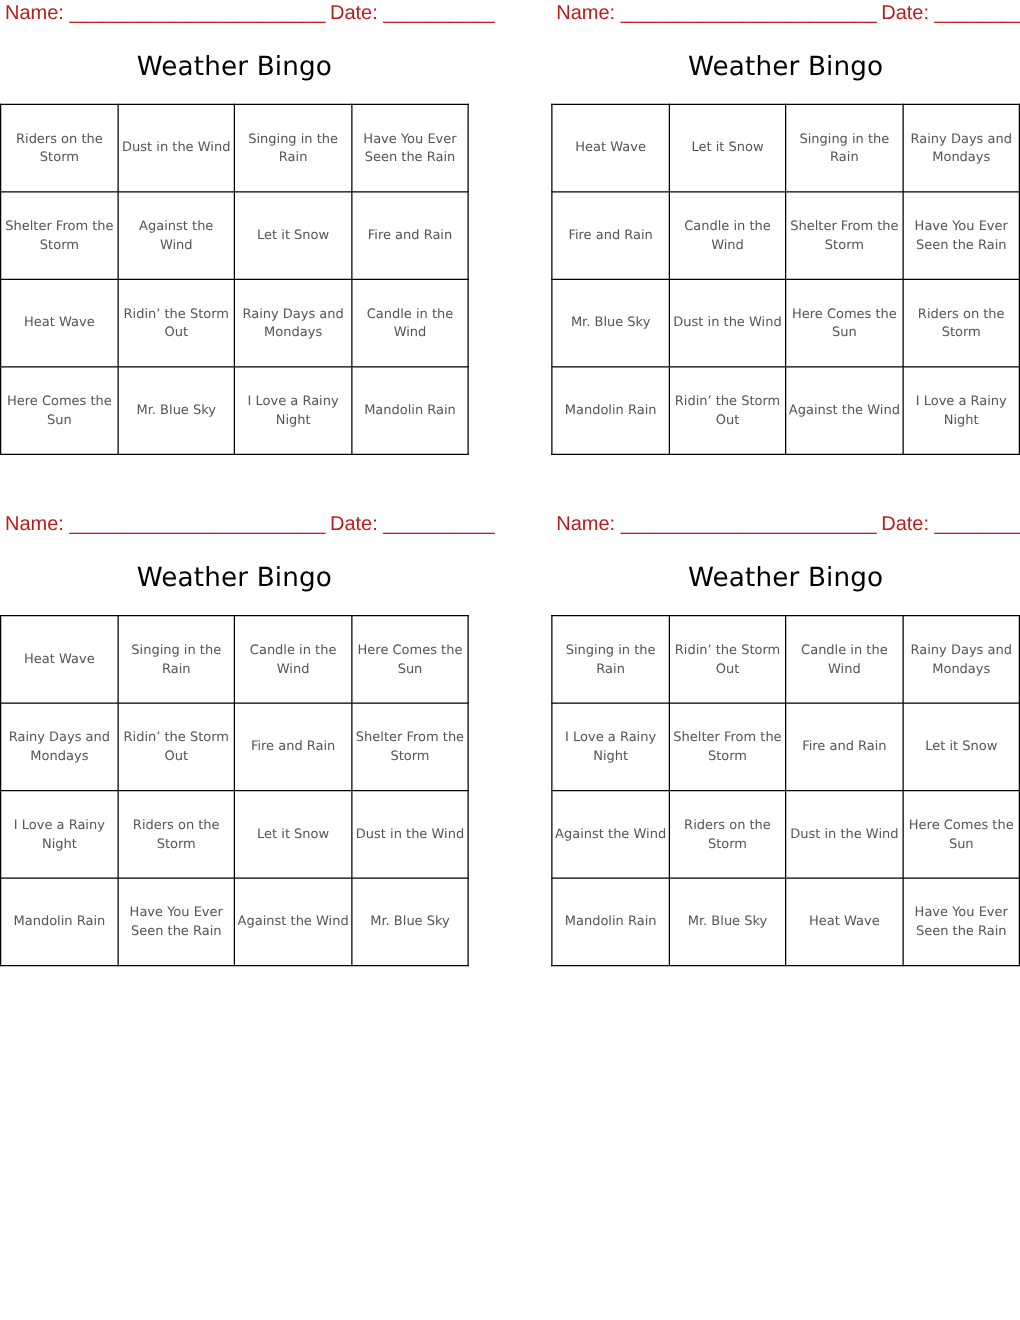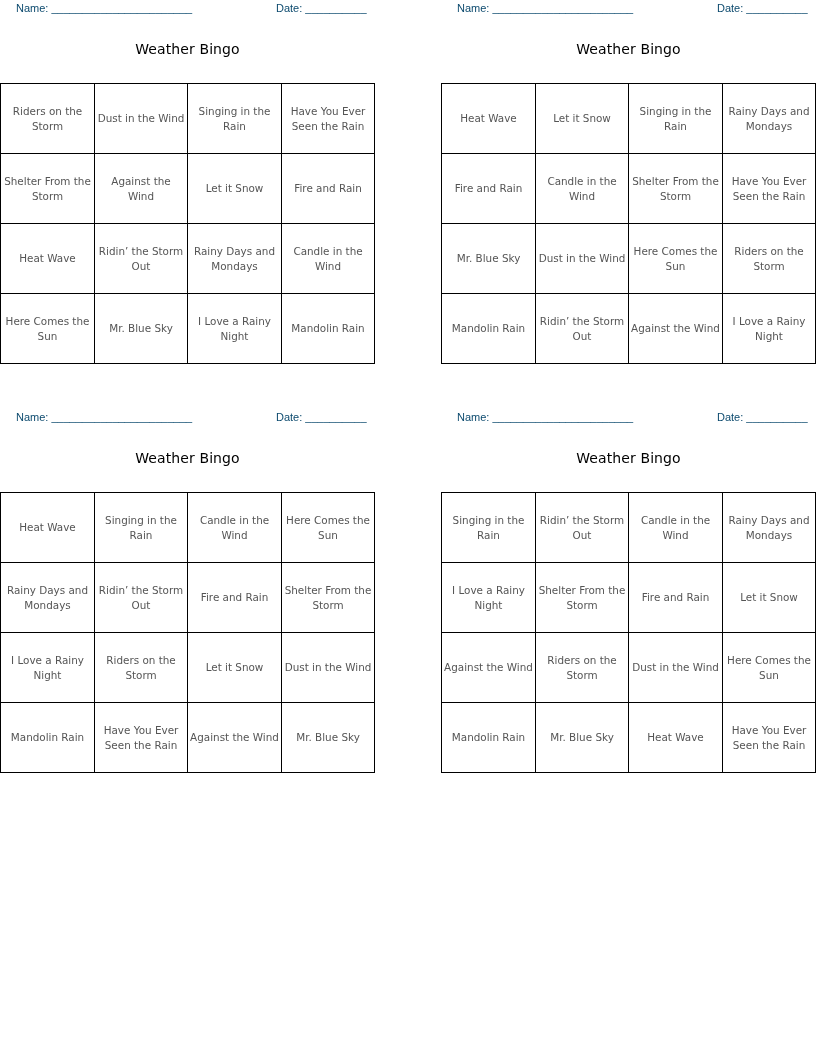--- a/index.html
+++ b/index.html
@@ -18,46 +18,46 @@
       width: 375px;
     }
     .card.c0 { left: 0px; top: 0px; }
     .card.c1 { left: 441px; top: 0px; }
     .card.c2 { left: 0px; top: 409px; }
     .card.c3 { left: 441px; top: 409px; }
 
     .meta-row {
       position: absolute;
       top: 2px;
-      left: 16px;
+      left: 4px;
       width: 375px;
       height: 18px;
       font-family: "Liberation Sans", sans-serif;
-      font-size: 11px;
-      color: #0c4a6e;
+      font-size: 16px;
+      color: #b91c1c;
       white-space: nowrap;
     }
     .meta-name {
       position: absolute;
       left: 0;
       top: 0;
     }
     .meta-date {
       position: absolute;
       left: 260px;
       top: 0;
     }
     .title {
       position: absolute;
       top: 41px;
       left: 0;
       width: 375px;
       text-align: center;
       font-family: "DejaVu Sans", sans-serif;
-      font-size: 14px;
+      font-size: 21px;
       color: #000000;
       letter-spacing: 0.1px;
     }
     .grid {
       position: absolute;
       top: 83px;
       left: 0;
       border-collapse: collapse;
       table-layout: fixed;
     }

